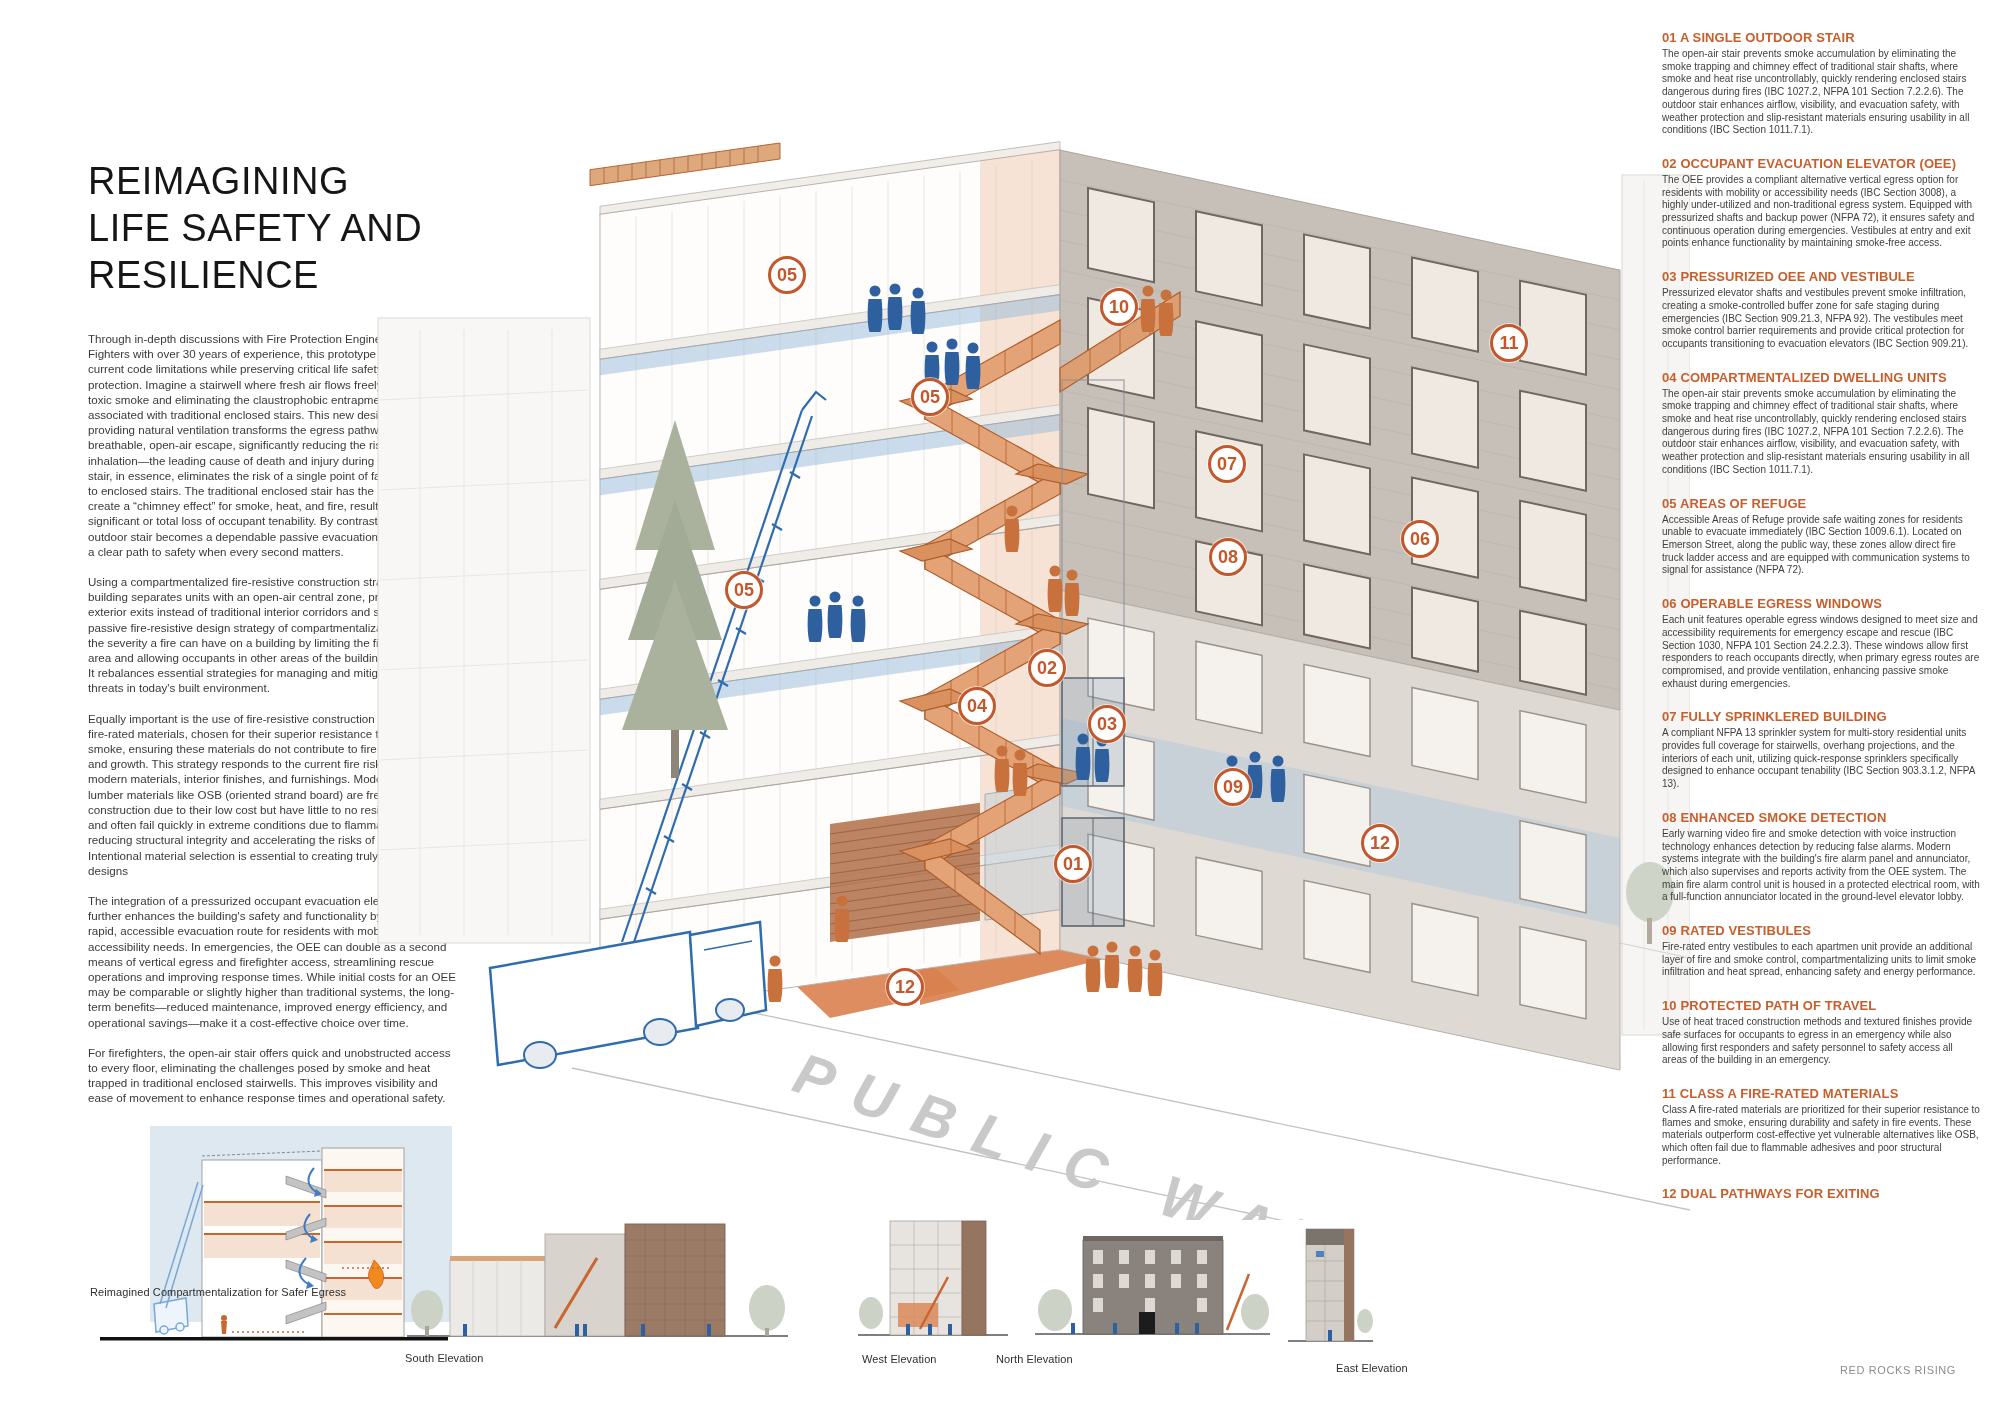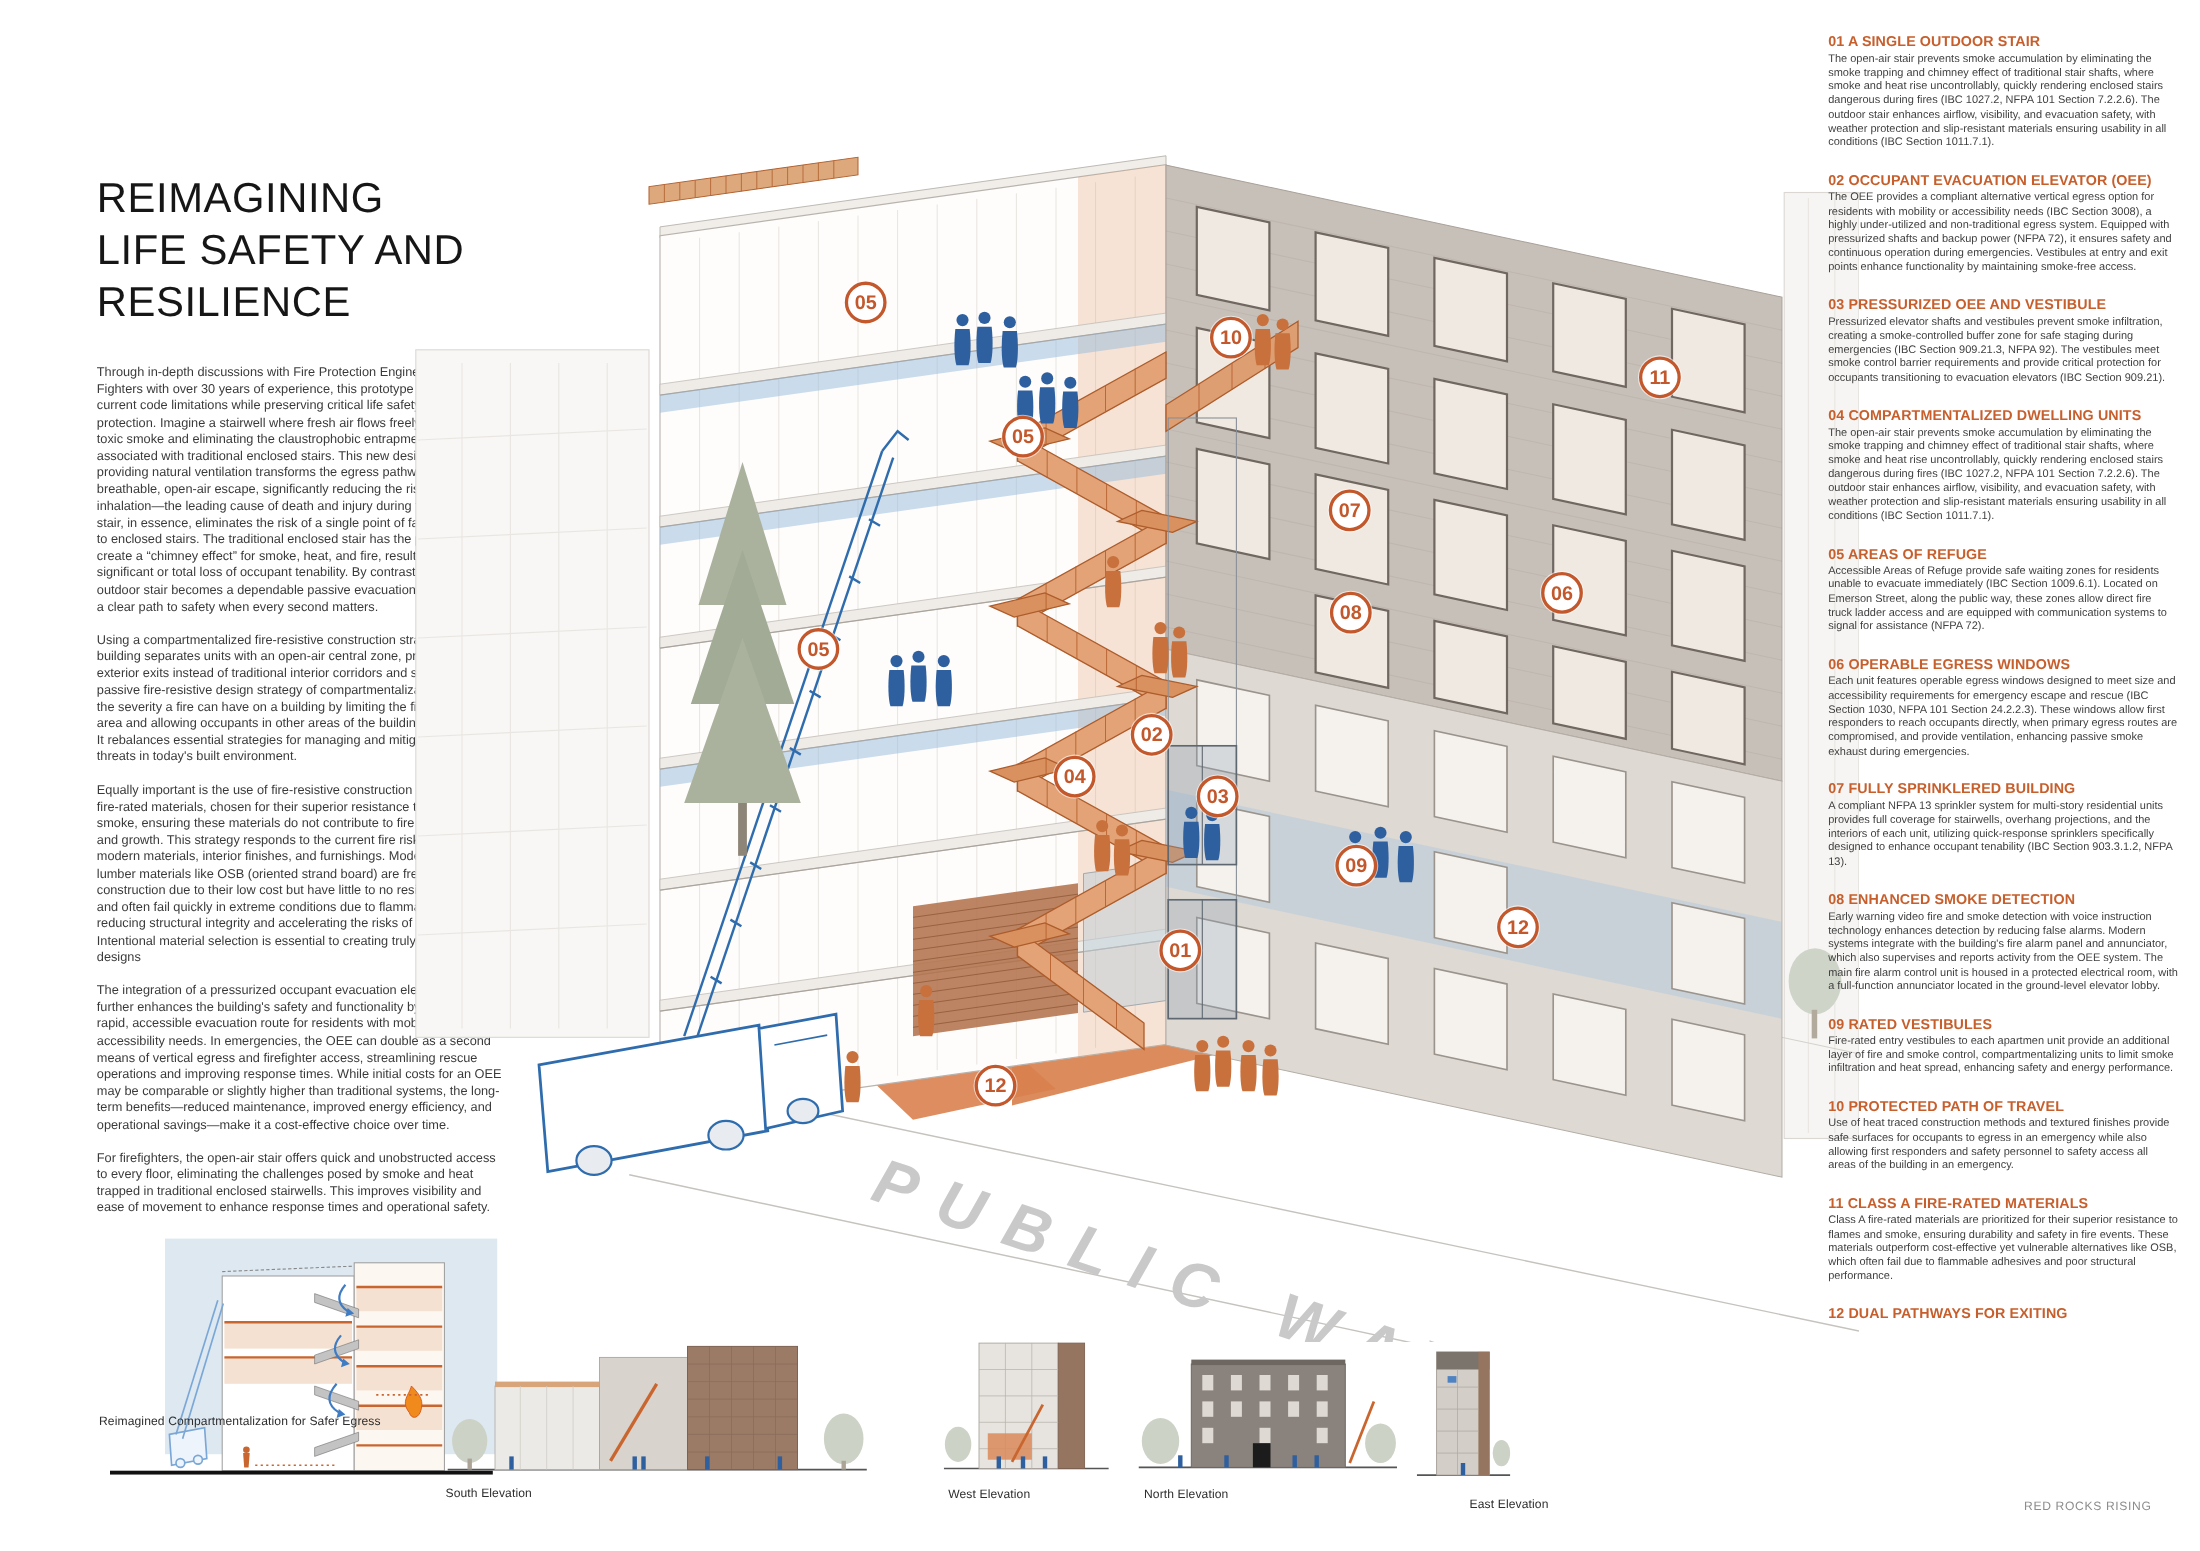--- a/index.html
+++ b/index.html
@@ -601,21 +601,21 @@
   </g>
   <rect x="104" y="100" width="16" height="22" fill="#1c1c1c"></rect>
   <polyline points="192,118 214,62" stroke="#c9662f" stroke-width="2.5" fill="none"></polyline>
   <g fill="#2e5f9e">
     <rect x="78" y="111" width="4" height="11"></rect>
       <rect x="140" y="111" width="4" height="11"></rect>
     <rect x="160" y="111" width="4" height="11"></rect>
       <rect x="36" y="111" width="4" height="11"></rect>
   </g>
 </svg>
-<div class="caption" style="left:1040px;top:1353px;">North Elevation</div>
+<div class="caption" style="left:996px;top:1353px;">North Elevation</div>
 
 <svg class="abs" style="left:1288px;top:1215px;" width="85" height="138" viewBox="0 0 85 138">
   <line x1="0" y1="126" x2="85" y2="126" stroke="#555" stroke-width="1.5"></line>
   <rect x="18" y="14" width="48" height="112" fill="#d3cec8" stroke="#a39c95" stroke-width="0.8"></rect>
   <rect x="18" y="14" width="48" height="16" fill="#7b746d"></rect>
   <rect x="56" y="14" width="10" height="112" fill="#95755f"></rect>
   <g stroke="#b0aaa3" stroke-width="0.7">
     <line x1="18" y1="46" x2="56" y2="46"></line>
       <line x1="18" y1="66" x2="56" y2="66"></line>
     <line x1="18" y1="86" x2="56" y2="86"></line>

